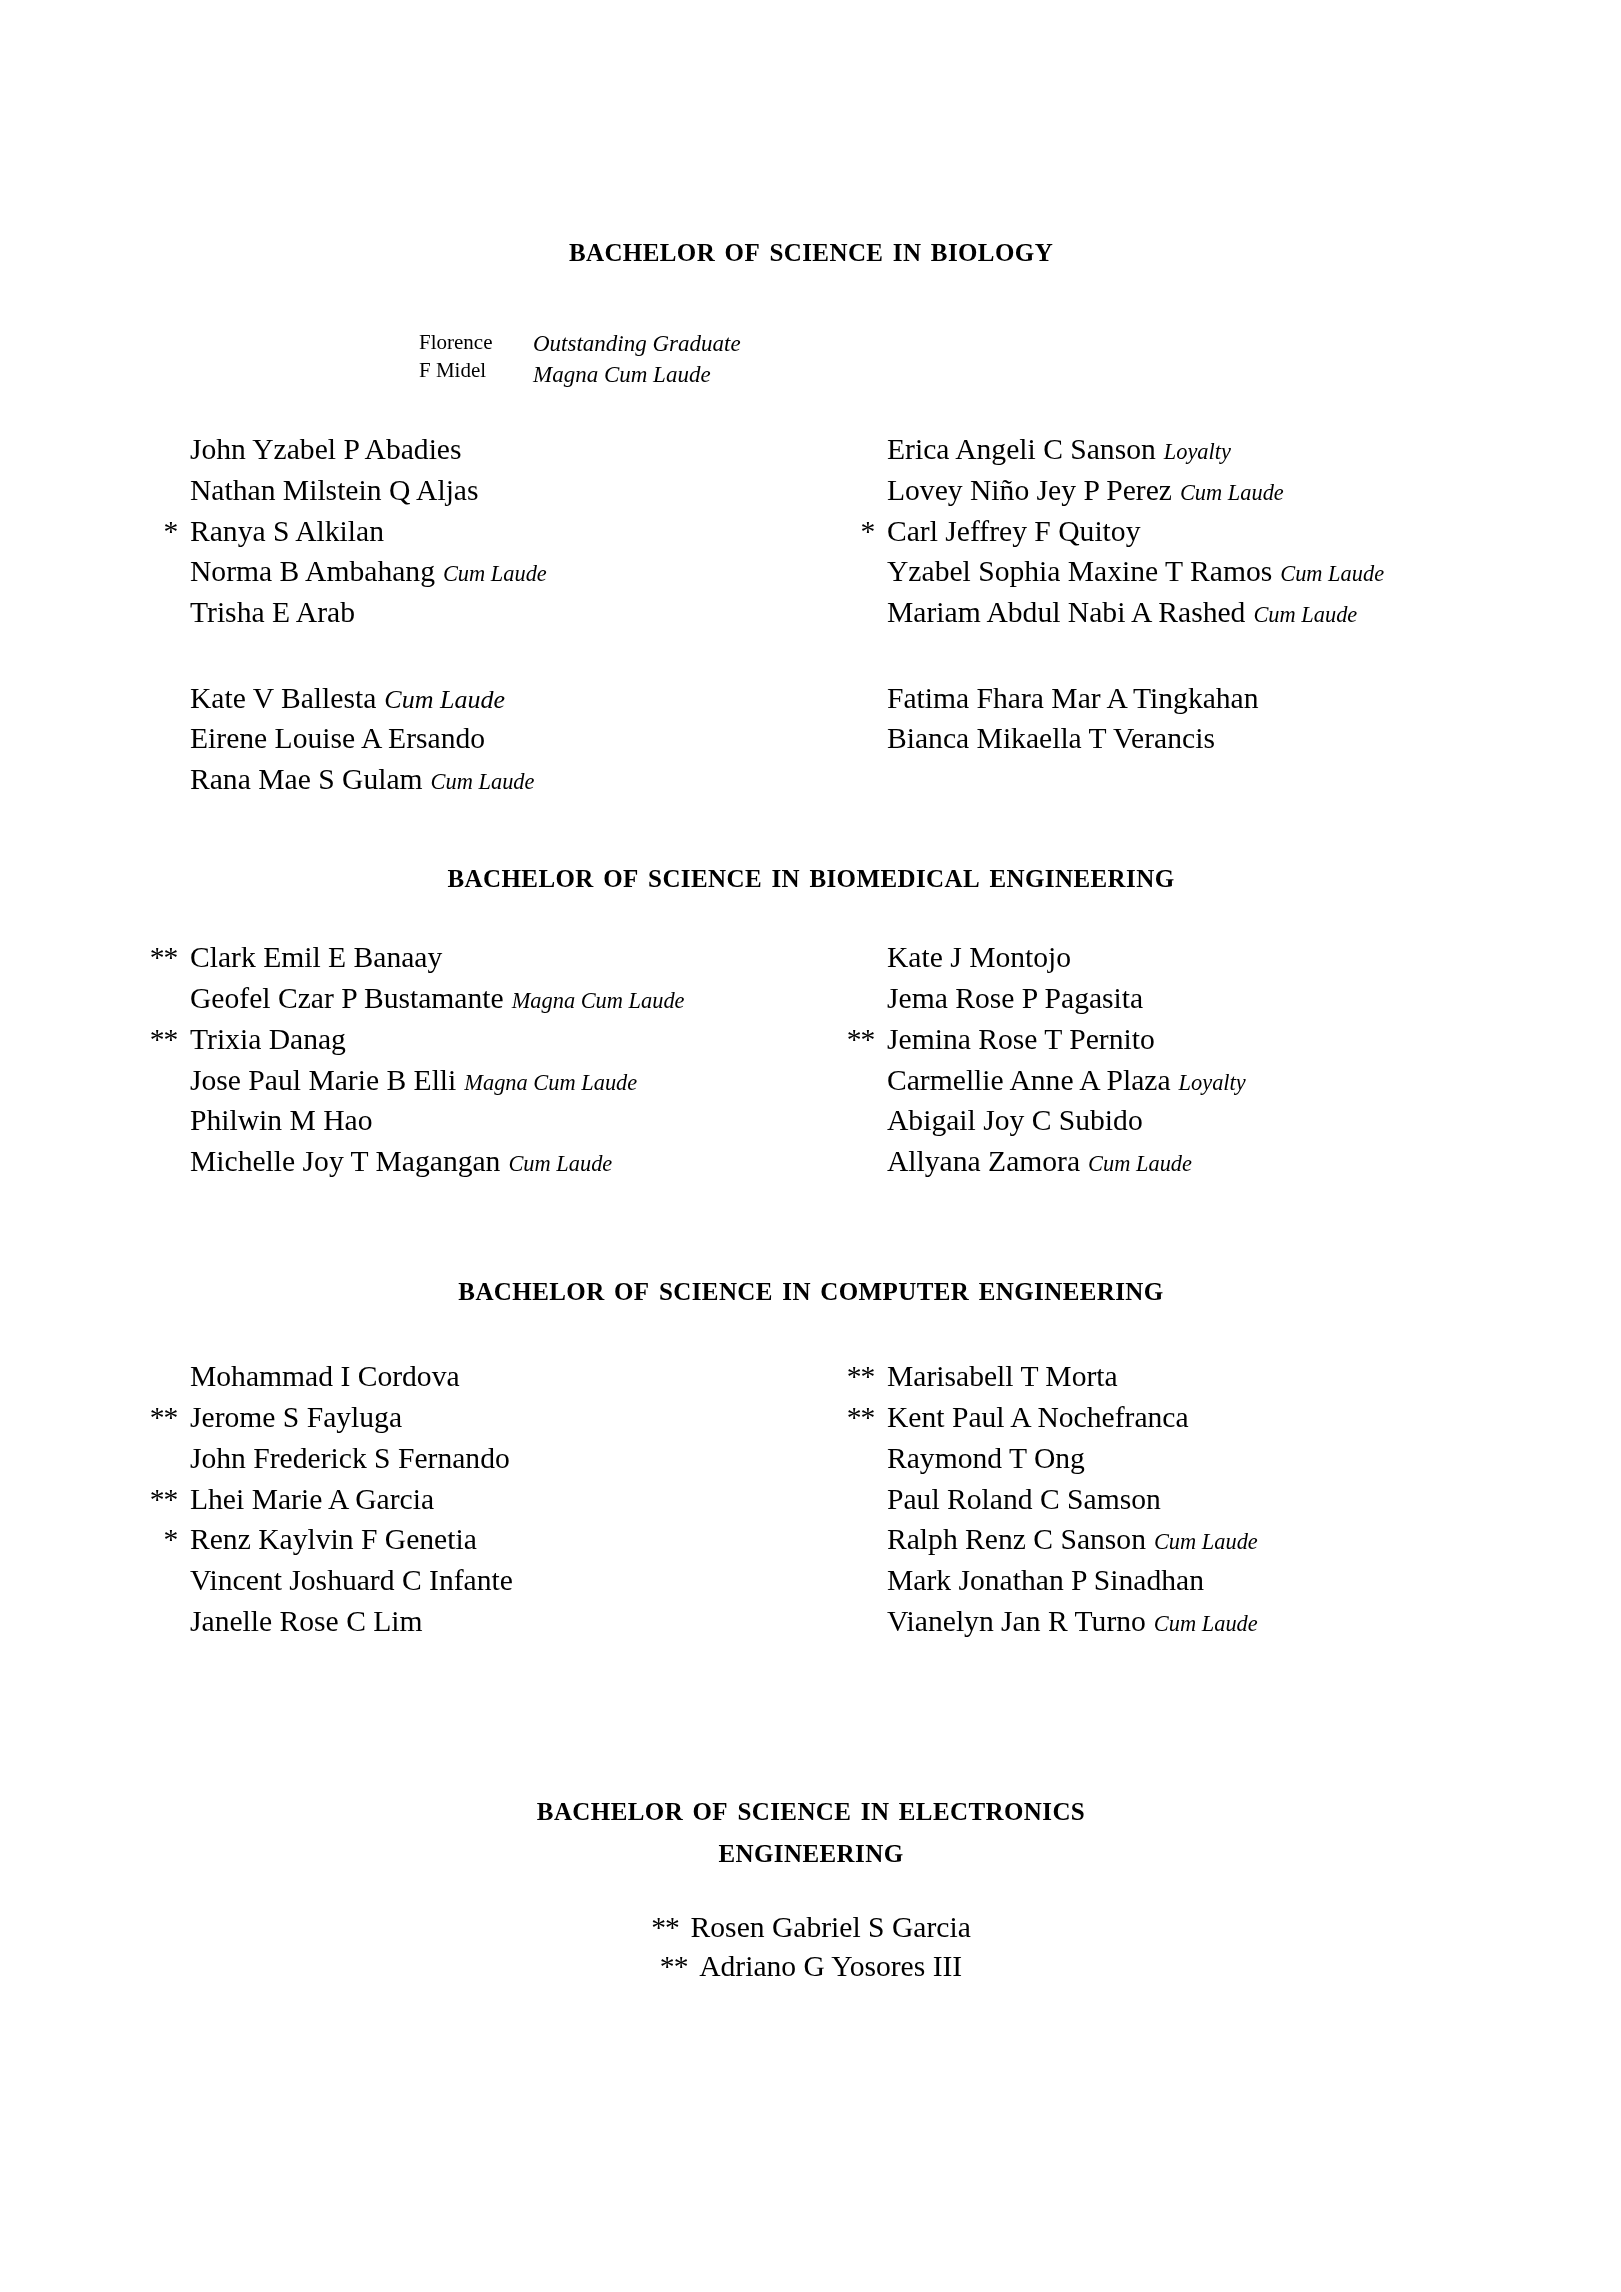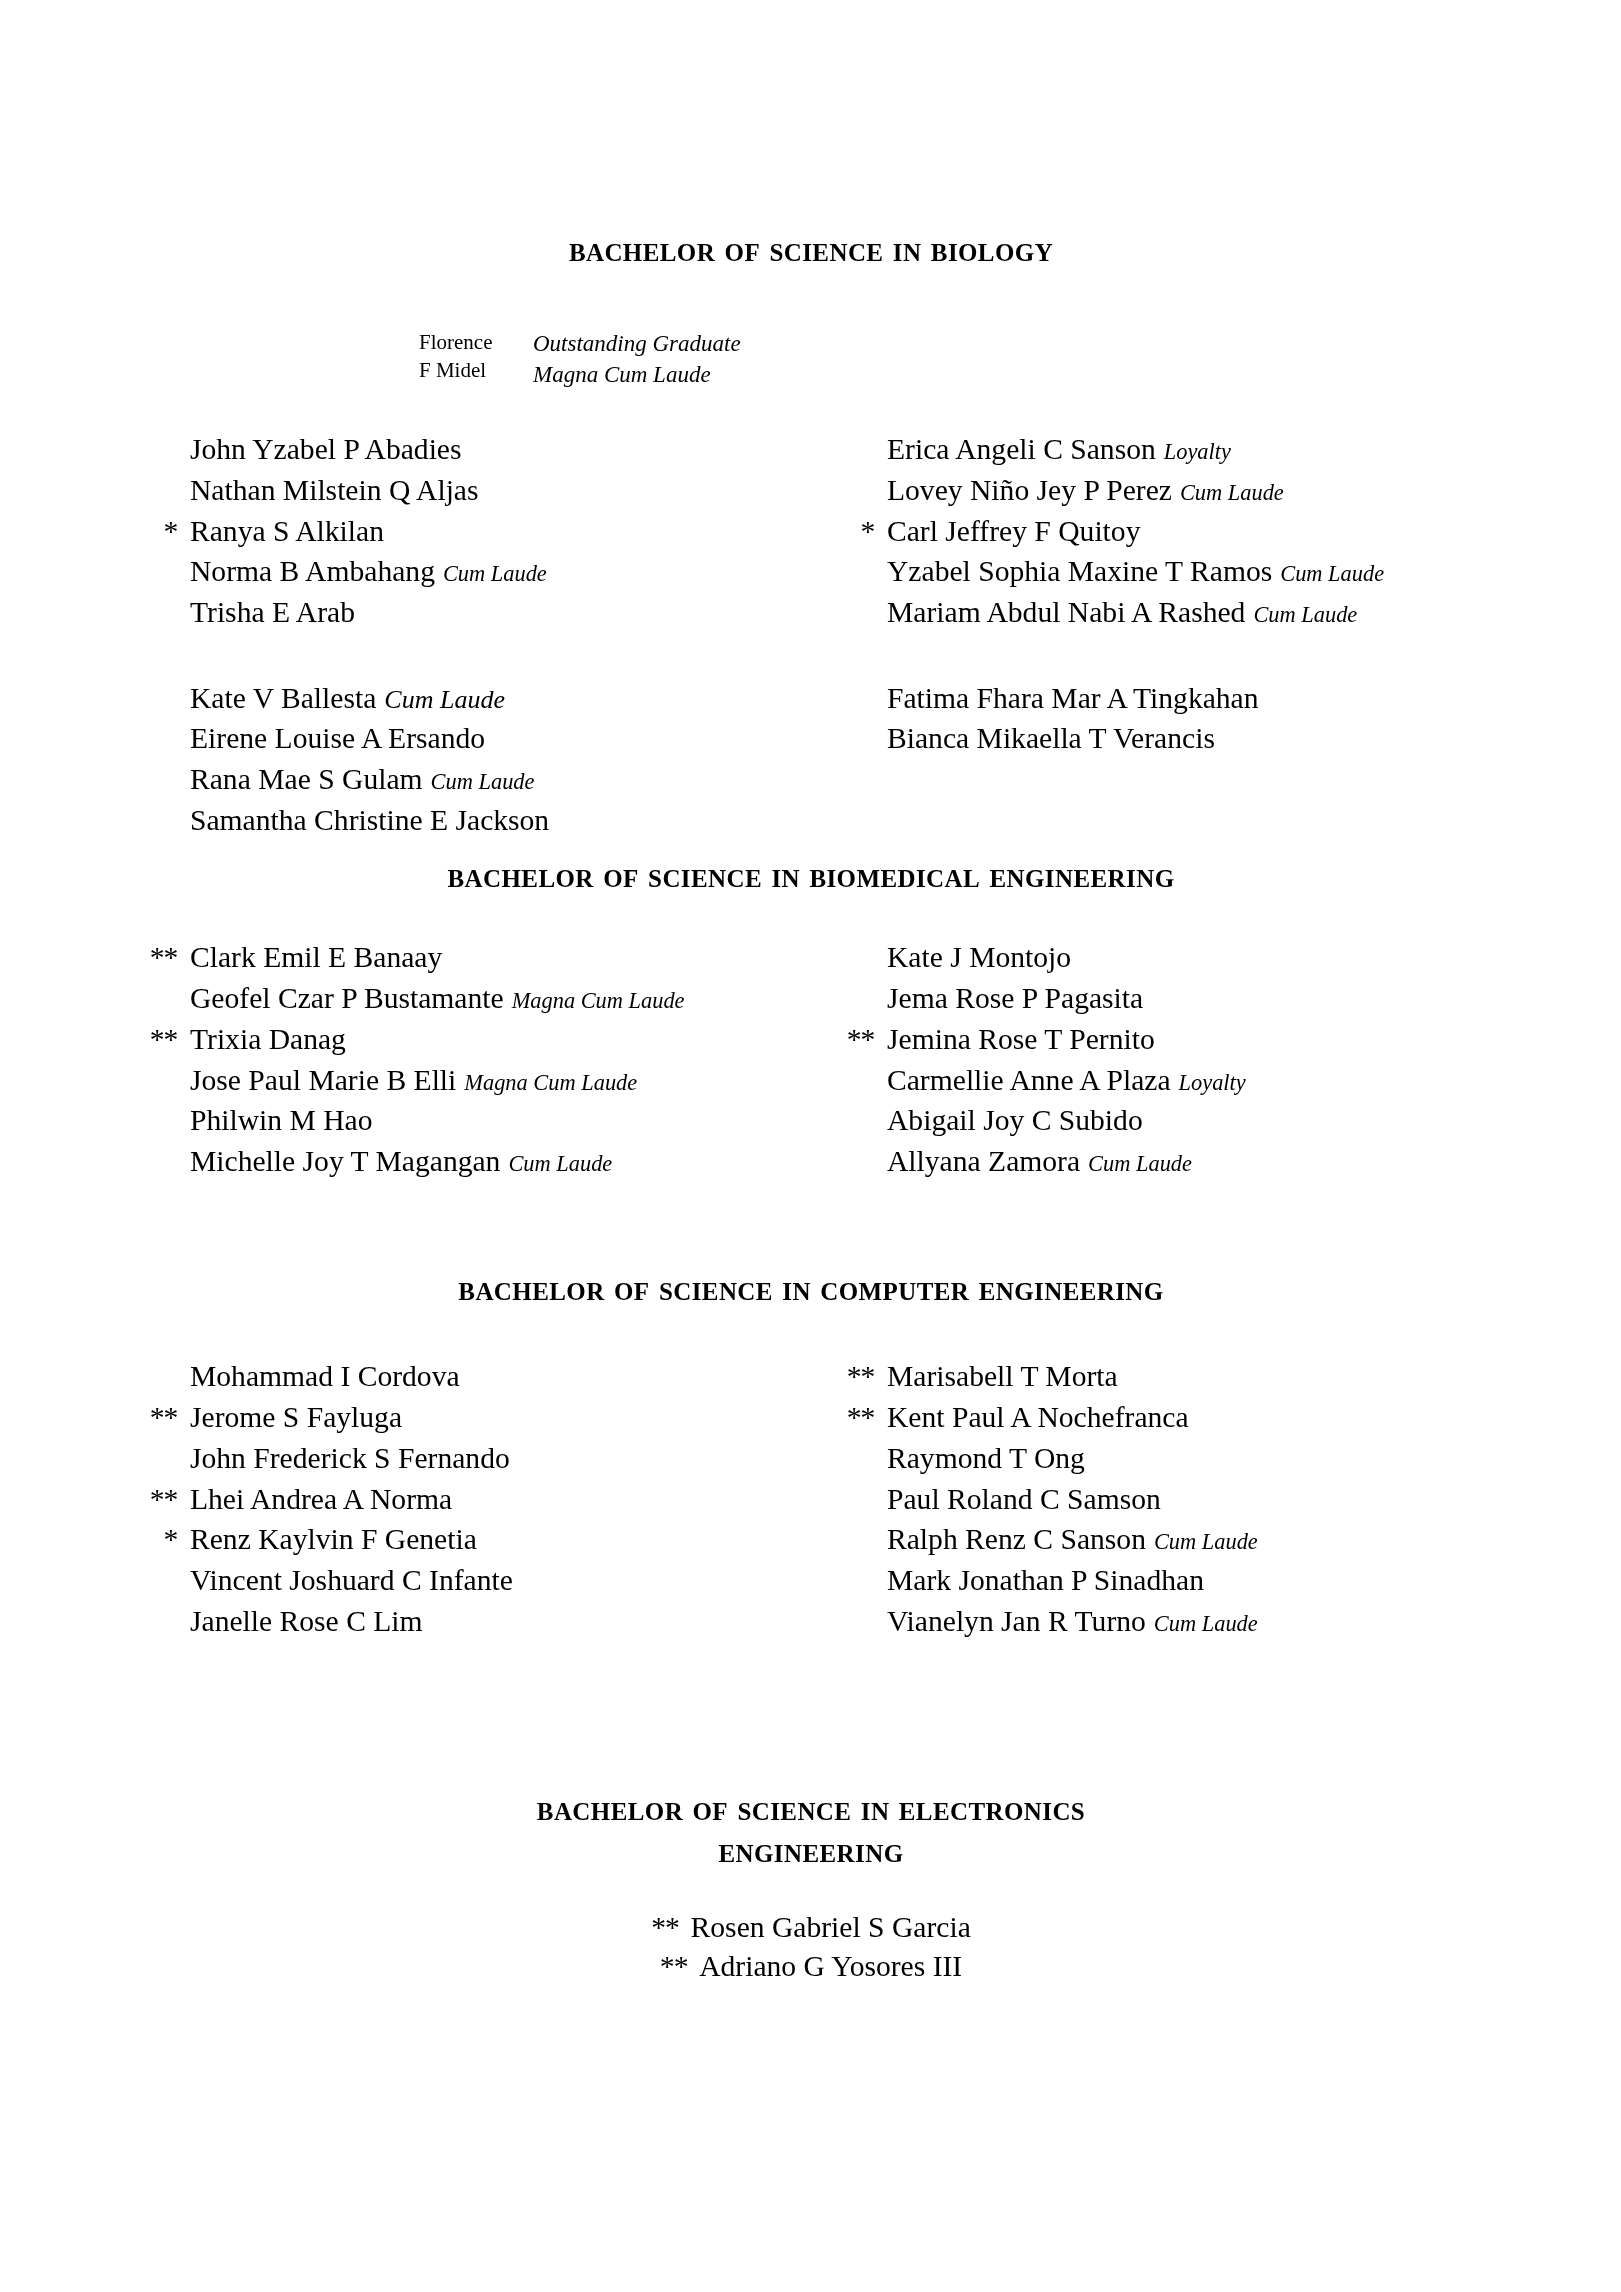--- a/index.html
+++ b/index.html
@@ -205,25 +205,20 @@
         <div class="name-row">
             <span class="honor-mark"></span>
             <span class="name-text">Eirene Louise A Ersando</span>
             <span class="award"></span>
           </div>
         <div class="name-row">
             <span class="honor-mark"></span>
             <span class="name-text">Rana Mae S Gulam</span>
             <span class="award">Cum Laude</span>
           </div>
-        <div class="name-row">
-            <span class="honor-mark"></span>
-            <span class="name-text">Samantha Christine E Jackson</span>
-            <span class="award"></span>
-          </div>
       </div>
       <div class="col col-right">
         <div class="name-row">
             <span class="honor-mark"></span>
             <span class="name-text">Fatima Fhara Mar A Tingkahan</span>
             <span class="award"></span>
           </div>
         <div class="name-row">
             <span class="honor-mark"></span>
             <span class="name-text">Bianca Mikaella T Verancis</span>
@@ -319,21 +314,21 @@
             <span class="name-text">Jerome S Fayluga</span>
             <span class="award"></span>
           </div>
         <div class="name-row">
             <span class="honor-mark"></span>
             <span class="name-text">John Frederick S Fernando</span>
             <span class="award"></span>
           </div>
         <div class="name-row">
             <span class="honor-mark">**</span>
-            <span class="name-text">Lhei Andrea A Norma</span>
+            <span class="name-text">Lhei Marie A Garcia</span>
             <span class="award"></span>
           </div>
         <div class="name-row">
             <span class="honor-mark">*</span>
             <span class="name-text">Renz Kaylvin F Genetia</span>
             <span class="award"></span>
           </div>
         <div class="name-row">
             <span class="honor-mark"></span>
             <span class="name-text">Vincent Joshuard C Infante</span>

